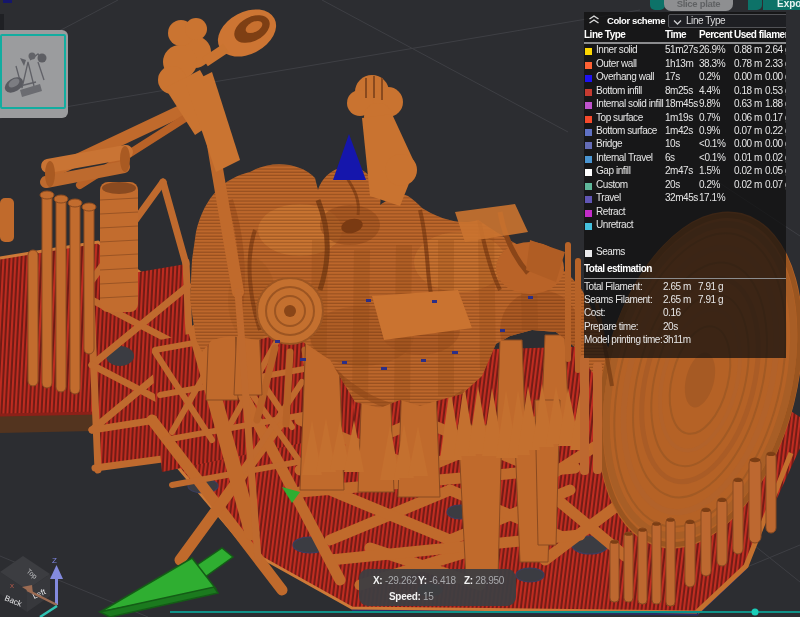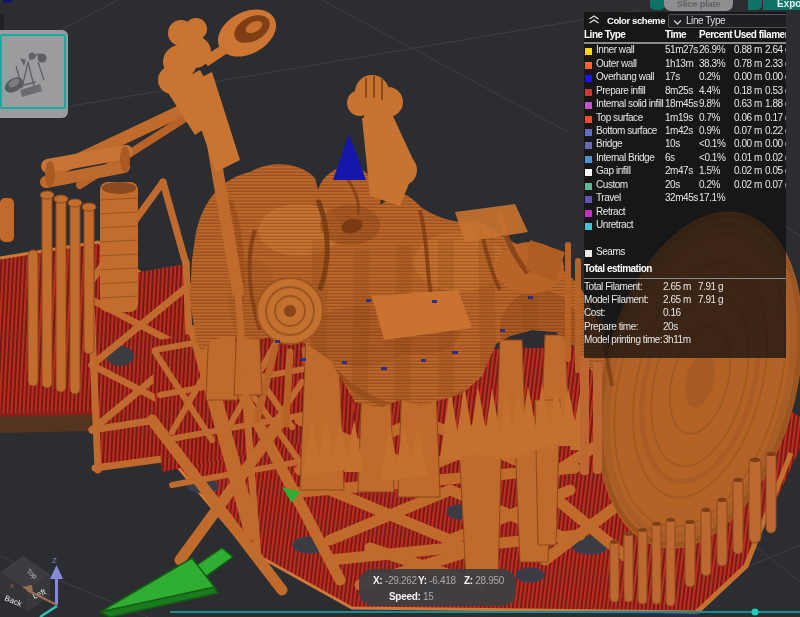--- a/index.html
+++ b/index.html
@@ -32,21 +32,21 @@
   .sep{position:absolute;left:0;width:202px;background:#8b8c8e;}
   .row{position:absolute;left:0;height:13px;width:202px;}
   .sw{position:absolute;left:1px;top:2px;width:7px;height:7px;}
   .lb{position:absolute;left:12px;top:-2px;white-space:nowrap;}
   .c1{position:absolute;left:81px;top:-2px;white-space:nowrap;}
   .c2{position:absolute;left:115px;top:-2px;white-space:nowrap;}
   .c3{position:absolute;left:150px;top:-2px;white-space:nowrap;}
   .c4{position:absolute;left:181px;top:-2px;white-space:nowrap;}
   
   #tip{position:absolute;left:359px;top:569px;width:157px;height:37px;
-       background:rgba(62,62,65,0.95);border-radius:14px;font-size:10px;letter-spacing:-0.3px;color:#a9aaad;white-space:nowrap;}
+       background:rgba(62,62,65,0.95);border-radius:9px;font-size:10px;letter-spacing:-0.3px;color:#a9aaad;white-space:nowrap;}
   #tip b{color:#f2f2f2;}
   #tip .l1{position:absolute;top:6px;}
   #tip .l2{position:absolute;left:30px;top:22px;}
 </style>
 </head>
 <body>
 <svg id="scene" width="800" height="617" viewBox="0 0 800 617">
 <defs>
 <pattern id="hA" width="4" height="12" patternUnits="userSpaceOnUse" patternTransform="rotate(7)">
   <rect width="4" height="12" fill="#c02c21"></rect>
@@ -440,21 +440,21 @@
       <span>Line Type</span>
     </div>
   </div>
   <div class="colhead" style="left:0px;top:17px">Line Type</div>
   <div class="colhead" style="left:81px;top:17px">Time</div>
   <div class="colhead" style="left:115px;top:17px">Percent</div>
   <div class="colhead" style="left:150px;top:17px">Used filament</div>
   <div class="sep" style="top:30px;height:2px"></div>
   <div class="row" style="top:34px">
       <span class="sw" style="background:#fdd702"></span>
-      <span class="lb">Inner wall</span>
+      <span class="lb">Inner solid</span>
       <span class="c1">51m27s</span>
       <span class="c2">26.9%</span>
       <span class="c3">0.88 m</span>
       <span class="c4">2.64 g</span>
     </div>
   <div class="row" style="top:48px">
       <span class="sw" style="background:#fd6134"></span>
       <span class="lb">Outer wall</span>
       <span class="c1">1h13m</span>
       <span class="c2">38.3%</span>
@@ -464,21 +464,21 @@
   <div class="row" style="top:61px">
       <span class="sw" style="background:#1f12f0"></span>
       <span class="lb">Overhang wall</span>
       <span class="c1">17s</span>
       <span class="c2">0.2%</span>
       <span class="c3">0.00 m</span>
       <span class="c4">0.00 g</span>
     </div>
   <div class="row" style="top:75px">
       <span class="sw" style="background:#c63b31"></span>
-      <span class="lb">Prepare infill</span>
+      <span class="lb">Bottom infill</span>
       <span class="c1">8m25s</span>
       <span class="c2">4.4%</span>
       <span class="c3">0.18 m</span>
       <span class="c4">0.53 g</span>
     </div>
   <div class="row" style="top:88px">
       <span class="sw" style="background:#bf53cd"></span>
       <span class="lb">Internal solid infill</span>
       <span class="c1">18m45s</span>
       <span class="c2">9.8%</span>
@@ -504,21 +504,21 @@
   <div class="row" style="top:128px">
       <span class="sw" style="background:#646cb6"></span>
       <span class="lb">Bridge</span>
       <span class="c1">10s</span>
       <span class="c2">&lt;0.1%</span>
       <span class="c3">0.00 m</span>
       <span class="c4">0.00 g</span>
     </div>
   <div class="row" style="top:142px">
       <span class="sw" style="background:#4a95d2"></span>
-      <span class="lb">Internal Bridge</span>
+      <span class="lb">Internal Travel</span>
       <span class="c1">6s</span>
       <span class="c2">&lt;0.1%</span>
       <span class="c3">0.01 m</span>
       <span class="c4">0.02 g</span>
     </div>
   <div class="row" style="top:155px">
       <span class="sw" style="background:#ffffff"></span>
       <span class="lb">Gap infill</span>
       <span class="c1">2m47s</span>
       <span class="c2">1.5%</span>
@@ -552,21 +552,21 @@
       <span class="lb">Seams</span>
     </div>
   <div class="colhead" style="left:0px;top:251px">Total estimation</div>
   <div class="sep" style="top:266px;height:1px"></div>
   <div class="row" style="top:271px">
       <span class="lb" style="left:0">Total Filament:</span>
       <span class="c1" style="left:79px">2.65 m</span>
       <span class="c2" style="left:114px">7.91 g</span>
     </div>
   <div class="row" style="top:284px">
-      <span class="lb" style="left:0">Model Filament:</span>
+      <span class="lb" style="left:0">Seams Filament:</span>
       <span class="c1" style="left:79px">2.65 m</span>
       <span class="c2" style="left:114px">7.91 g</span>
     </div>
   <div class="row" style="top:297px">
       <span class="lb" style="left:0">Cost:</span>
       <span class="c1" style="left:79px">0.16</span>
     </div>
   <div class="row" style="top:311px">
       <span class="lb" style="left:0">Prepare time:</span>
       <span class="c1" style="left:79px">20s</span>

